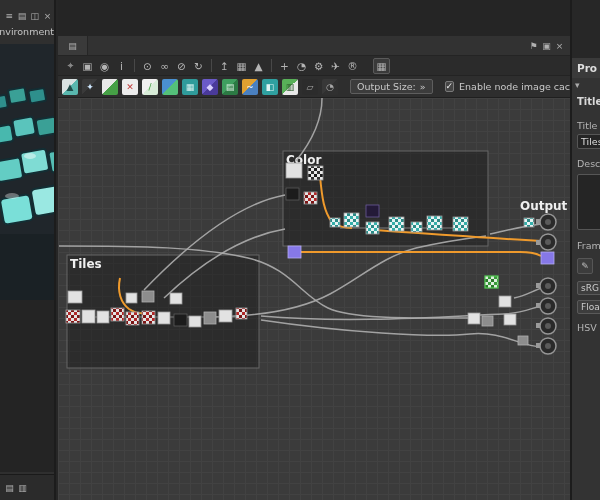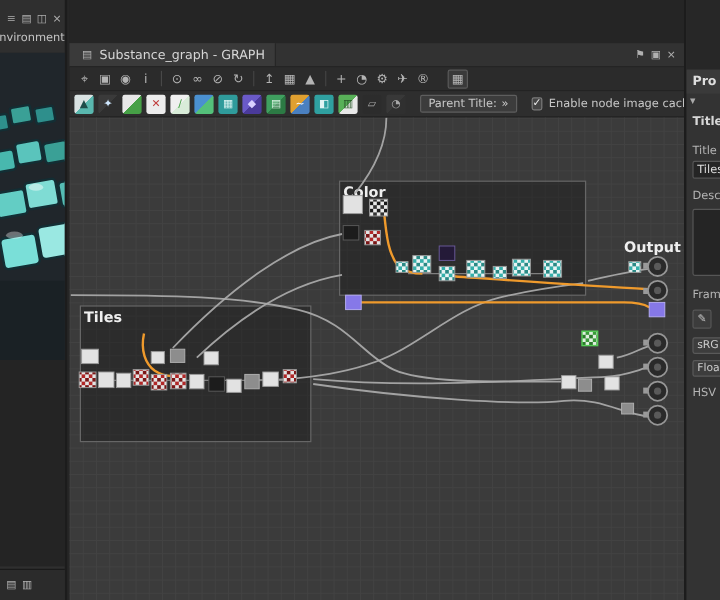--- a/index.html
+++ b/index.html
@@ -108,21 +108,20 @@
   </div>
 
   <div class="center">
     <div class="top-strip"></div>
 
     <div class="tab-bar">
       <div class="tab">
         <span>
             <span class="picon">▤</span>
           </span>
-        <span class="tab-title">Substance_graph - GRAPH</span>
       </div>
       <div class="win-icons">
           <span class="picon">⚑</span>
           <span class="picon">▣</span>
           <span class="picon">×</span>
         </div>
     </div>
 
     <div class="toolbar1">
         <span class="ticon">⌖</span>
@@ -158,21 +157,21 @@
           <span class="nicon" style="background: linear-gradient(135deg, rgb(47, 155, 155) 50%, rgb(47, 155, 155) 50%); color: rgb(214, 242, 240);">▦</span>
           <span class="nicon" style="background: linear-gradient(135deg, rgb(106, 90, 200) 50%, rgb(74, 58, 154) 50%); color: rgb(216, 208, 255);">◆</span>
           <span class="nicon" style="background: linear-gradient(135deg, rgb(63, 159, 95) 50%, rgb(44, 122, 68) 50%); color: rgb(216, 240, 224);">▤</span>
           <span class="nicon" style="background: linear-gradient(135deg, rgb(224, 160, 48) 50%, rgb(74, 128, 192) 50%); color: rgb(255, 255, 255);">~</span>
           <span class="nicon" style="background: linear-gradient(135deg, rgb(47, 160, 160) 50%, rgb(47, 160, 160) 50%); color: rgb(224, 244, 244);">◧</span>
           <span class="nicon" style="background: linear-gradient(135deg, rgb(88, 176, 88) 50%, rgb(232, 232, 232) 50%); color: rgb(42, 90, 42);">▥</span>
           <span class="nicon" style="background: linear-gradient(135deg, rgb(44, 44, 44) 50%, rgb(44, 44, 44) 50%); color: rgb(168, 168, 168);">▱</span>
           <span class="nicon" style="background: linear-gradient(135deg, rgb(56, 56, 56) 50%, rgb(48, 48, 48) 50%); color: rgb(168, 168, 168);">◔</span>
         </span>
       <span class="psize">
-        <span>Parent Title:</span>
+        <span>Output Size:</span>
         <span>»</span>
       </span>
       <span class="cb">
         <span class="mark">✓</span>
       </span>
       <span class="cb-label">Enable node image cache</span>
       <span class="dualicon">◆◆</span>
     </div>
 
     <div class="canvas">

